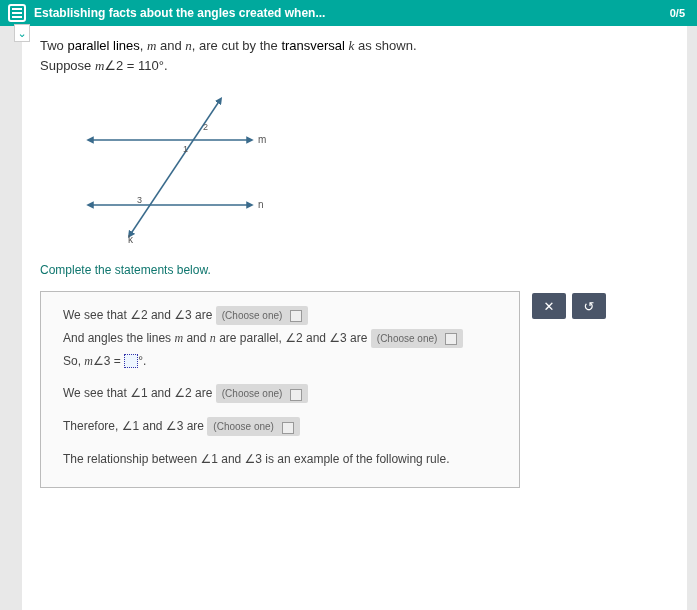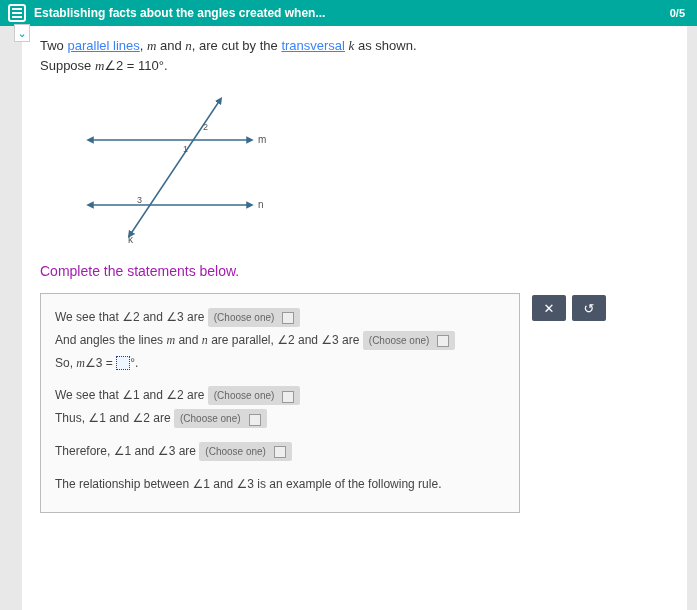--- a/index.html
+++ b/index.html
@@ -48,29 +48,29 @@
     width: 16px; height: 18px;
     background: #fff;
     border: 1px solid #ccc;
     display: flex;
     align-items: center;
     justify-content: center;
     color: #00a99d;
     font-size: 11px;
   }
   .intro { font-size: 13px; color: #333; line-height: 1.5; margin-top: 4px;}
-  .u { color: #3b82f6; text-decoration: underline; cursor: pointer; }
+  .u { color: #000000; cursor: pointer; }
   .itm { font-style: italic; font-family: 'Times New Roman', serif; }
   .diagram { margin: 10px 0 14px 30px; }
-  .complete { font-size: 14px; color: #a21caf; margin: 8px 0 14px 0; }
+  .complete { font-size: 12px; color: #0f766e; margin: 8px 0 14px 0; }
   .content-row { display: flex; align-items: flex-start; gap: 12px; }
   .box {
     border: 1px solid #bbb;
     background: #fafafa;
-    padding: 12px 14px;
+    padding: 12px 22px;
     width: 480px;
     font-size: 12px;
     color: #444;
     line-height: 1.9;
   }
   .box .sect { margin-bottom: 10px; }
   .box .sect:last-child { margin-bottom: 4px; }
   .dd {
     display: inline-block;
     background: #d9d9d9;
@@ -170,23 +170,20 @@
         </div>
         <div>
           <span>So, </span><span class="itm">m</span><span>∠3 = </span><span class="boxinput"></span><span>°.</span>
         </div>
       </div>
 
       <div class="sect">
         <div>
           <span>We see that </span><span class="ang">1</span><span> and </span><span class="ang">2</span><span> are </span><span class="dd">(Choose one)</span>
         </div>
-        <div>
-          <span>Thus, </span><span class="ang">1</span><span> and </span><span class="ang">2</span><span> are </span><span class="dd">(Choose one)</span>
-        </div>
       </div>
 
       <div class="sect">
         <div>
           <span>Therefore, </span><span class="ang">1</span><span> and </span><span class="ang">3</span><span> are </span><span class="dd">(Choose one)</span>
         </div>
       </div>
 
       <div class="sect">
         <div>

